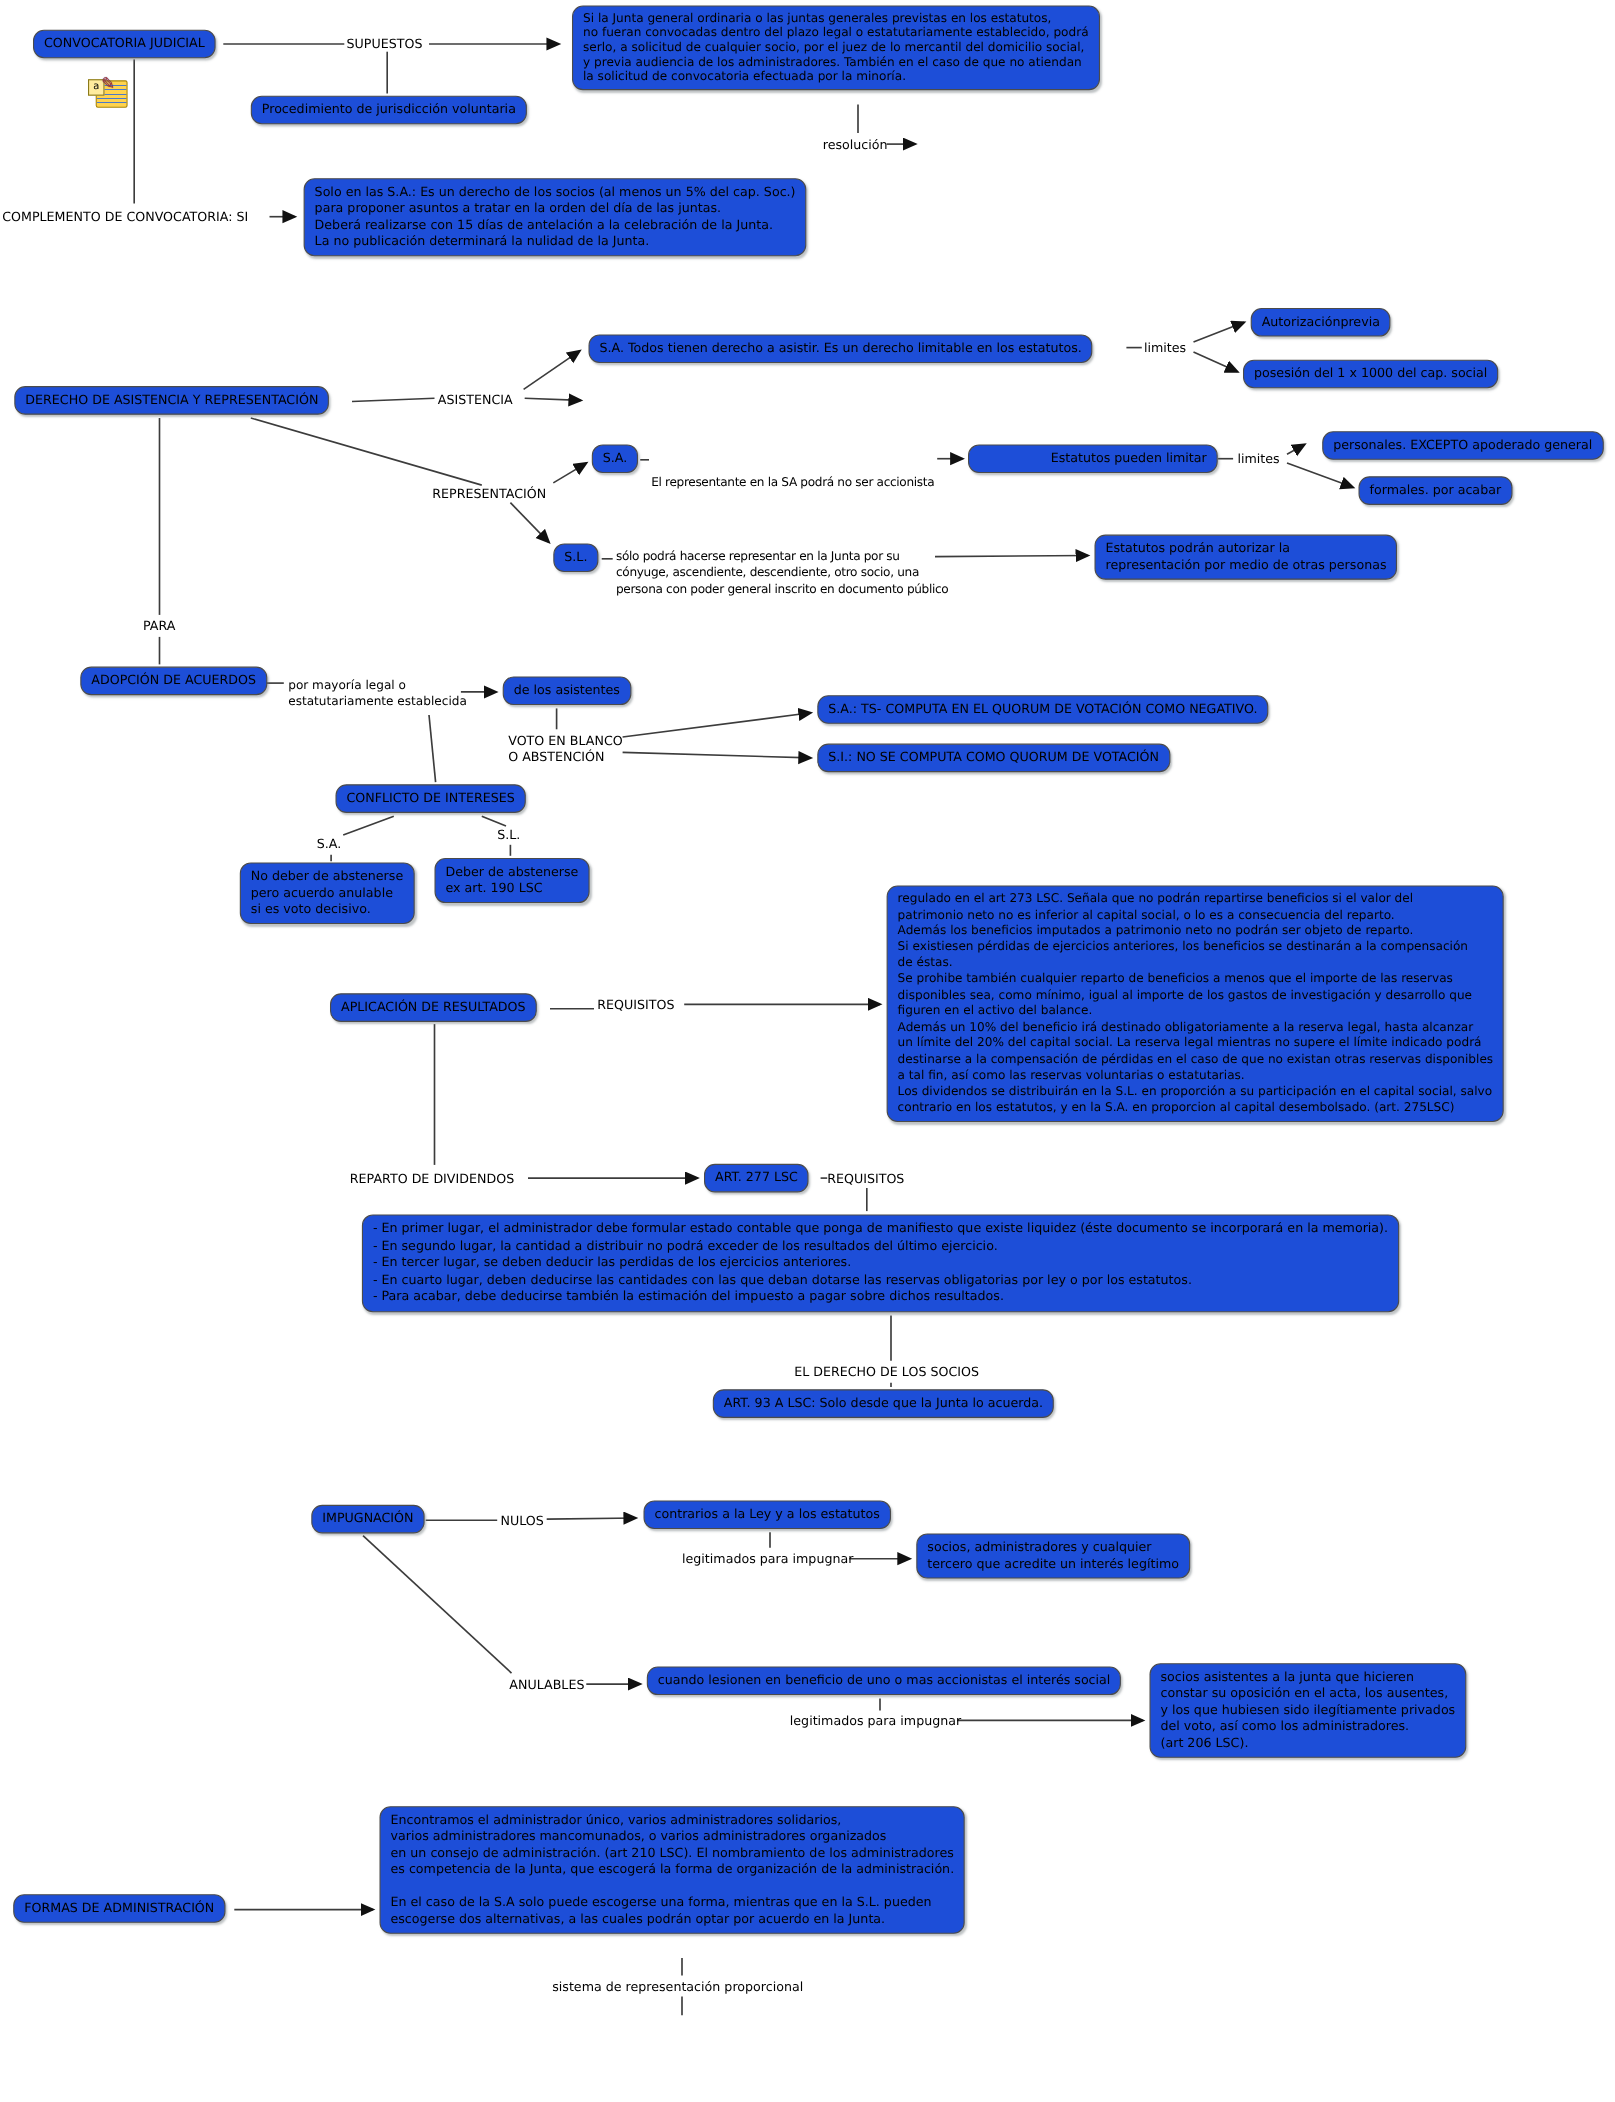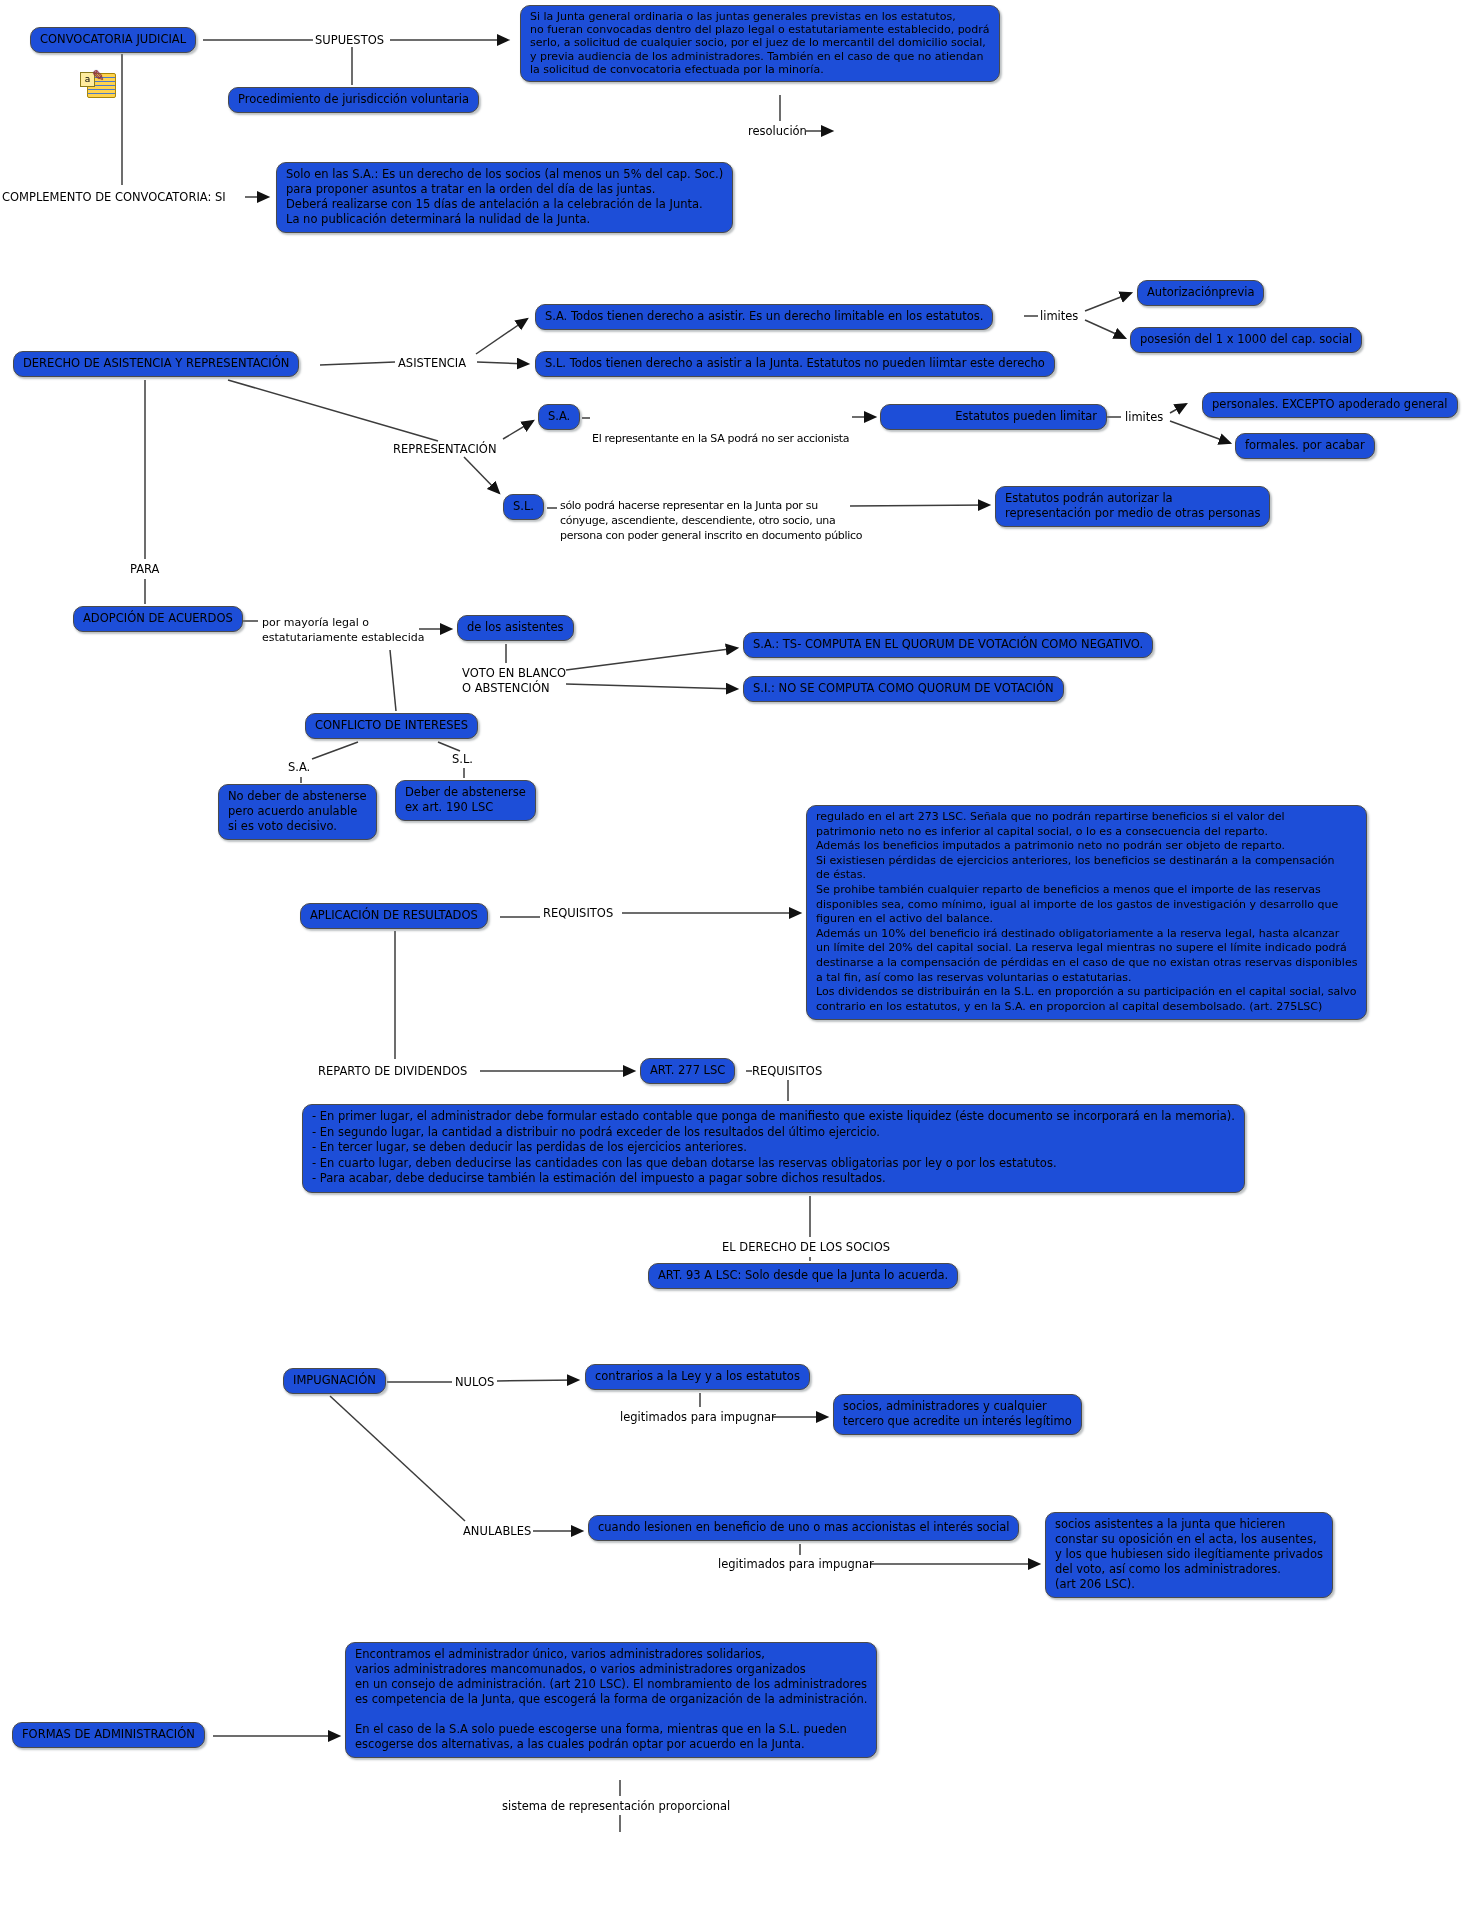--- a/index.html
+++ b/index.html
@@ -120,21 +120,20 @@
 para proponer asuntos a tratar en la orden del día de las juntas.
 Deberá realizarse con 15 días de antelación a la celebración de la Junta.
 La no publicación determinará la nulidad de la Junta.</div>
 
   <div class="node" style="left:13px;top:351px">DERECHO DE ASISTENCIA Y REPRESENTACIÓN</div>
   <div class="lbl" style="left:398px;top:356px">ASISTENCIA</div>
   <div class="node" style="left:535px;top:304px">S.A. Todos tienen derecho a asistir. Es un derecho limitable en los estatutos.</div>
   <div class="lbl" style="left:1040px;top:309px">limites</div>
   <div class="node" style="left:1137px;top:280px">Autorizaciónprevia</div>
   <div class="node" style="left:1130px;top:327px">posesión del 1 x 1000 del cap. social</div>
-  <div class="node" style="left:535px;top:351px">S.L. Todos tienen derecho a asistir a la Junta. Estatutos no pueden liimtar este derecho</div>
   <div class="lbl" style="left:393px;top:442px">REPRESENTACIÓN</div>
   <div class="node" style="left:538px;top:404px">S.A.</div>
   <div class="lbl small tight" style="left:592px;top:411px">El representante en la SA podrá no ser accionista</div>
   <div class="node minw ctr" style="left:880px;top:404px">Estatutos pueden limitar</div>
   <div class="lbl" style="left:1125px;top:410px">limites</div>
   <div class="node" style="left:1202px;top:392px">personales. EXCEPTO apoderado general</div>
   <div class="node" style="left:1235px;top:433px">formales. por acabar</div>
   <div class="node" style="left:503px;top:494px">S.L.</div>
   <div class="lbl small tight multi" style="left:560px;top:478px">sólo podrá hacerse representar en la Junta por su
 cónyuge, ascendiente, descendiente, otro socio, una
@@ -172,21 +171,21 @@
  figuren en el activo del balance.
 Además un 10% del beneficio irá destinado obligatoriamente a la reserva legal, hasta alcanzar
 un límite del 20% del capital social. La reserva legal mientras no supere el límite indicado podrá
 destinarse a la compensación de pérdidas en el caso de que no existan otras reservas disponibles
 a tal fin, así como las reservas voluntarias o estatutarias.
 Los dividendos se distribuirán en la S.L. en proporción a su participación en el capital social, salvo
 contrario en los estatutos, y en la S.A. en proporcion al capital desembolsado. (art. 275LSC)</div>
   <div class="lbl" style="left:318px;top:1064px">REPARTO DE DIVIDENDOS</div>
   <div class="node" style="left:640px;top:1058px">ART. 277 LSC</div>
   <div class="lbl" style="left:752px;top:1064px">REQUISITOS</div>
-  <div class="node multi lh155" style="left:302px;top:1104px">- En primer lugar, el administrador debe formular estado contable que ponga de manifiesto que existe liquidez (éste documento se incorporará en la memoria).
+  <div class="node multi lh155" style="left:329px;top:1104px">- En primer lugar, el administrador debe formular estado contable que ponga de manifiesto que existe liquidez (éste documento se incorporará en la memoria).
 - En segundo lugar, la cantidad a distribuir no podrá exceder de los resultados del último ejercicio.
 - En tercer lugar, se deben deducir las perdidas de los ejercicios anteriores.
 - En cuarto lugar, deben deducirse las cantidades con las que deban dotarse las reservas obligatorias por ley o por los estatutos.
 - Para acabar, debe deducirse también la estimación del impuesto a pagar sobre dichos resultados.</div>
   <div class="lbl" style="left:722px;top:1240px">EL DERECHO DE LOS SOCIOS</div>
   <div class="node" style="left:648px;top:1263px">ART. 93 A LSC: Solo desde que la Junta lo acuerda.</div>
 
   <div class="node" style="left:283px;top:1368px">IMPUGNACIÓN</div>
   <div class="lbl" style="left:455px;top:1375px">NULOS</div>
   <div class="node" style="left:585px;top:1364px">contrarios a la Ley y a los estatutos</div>

